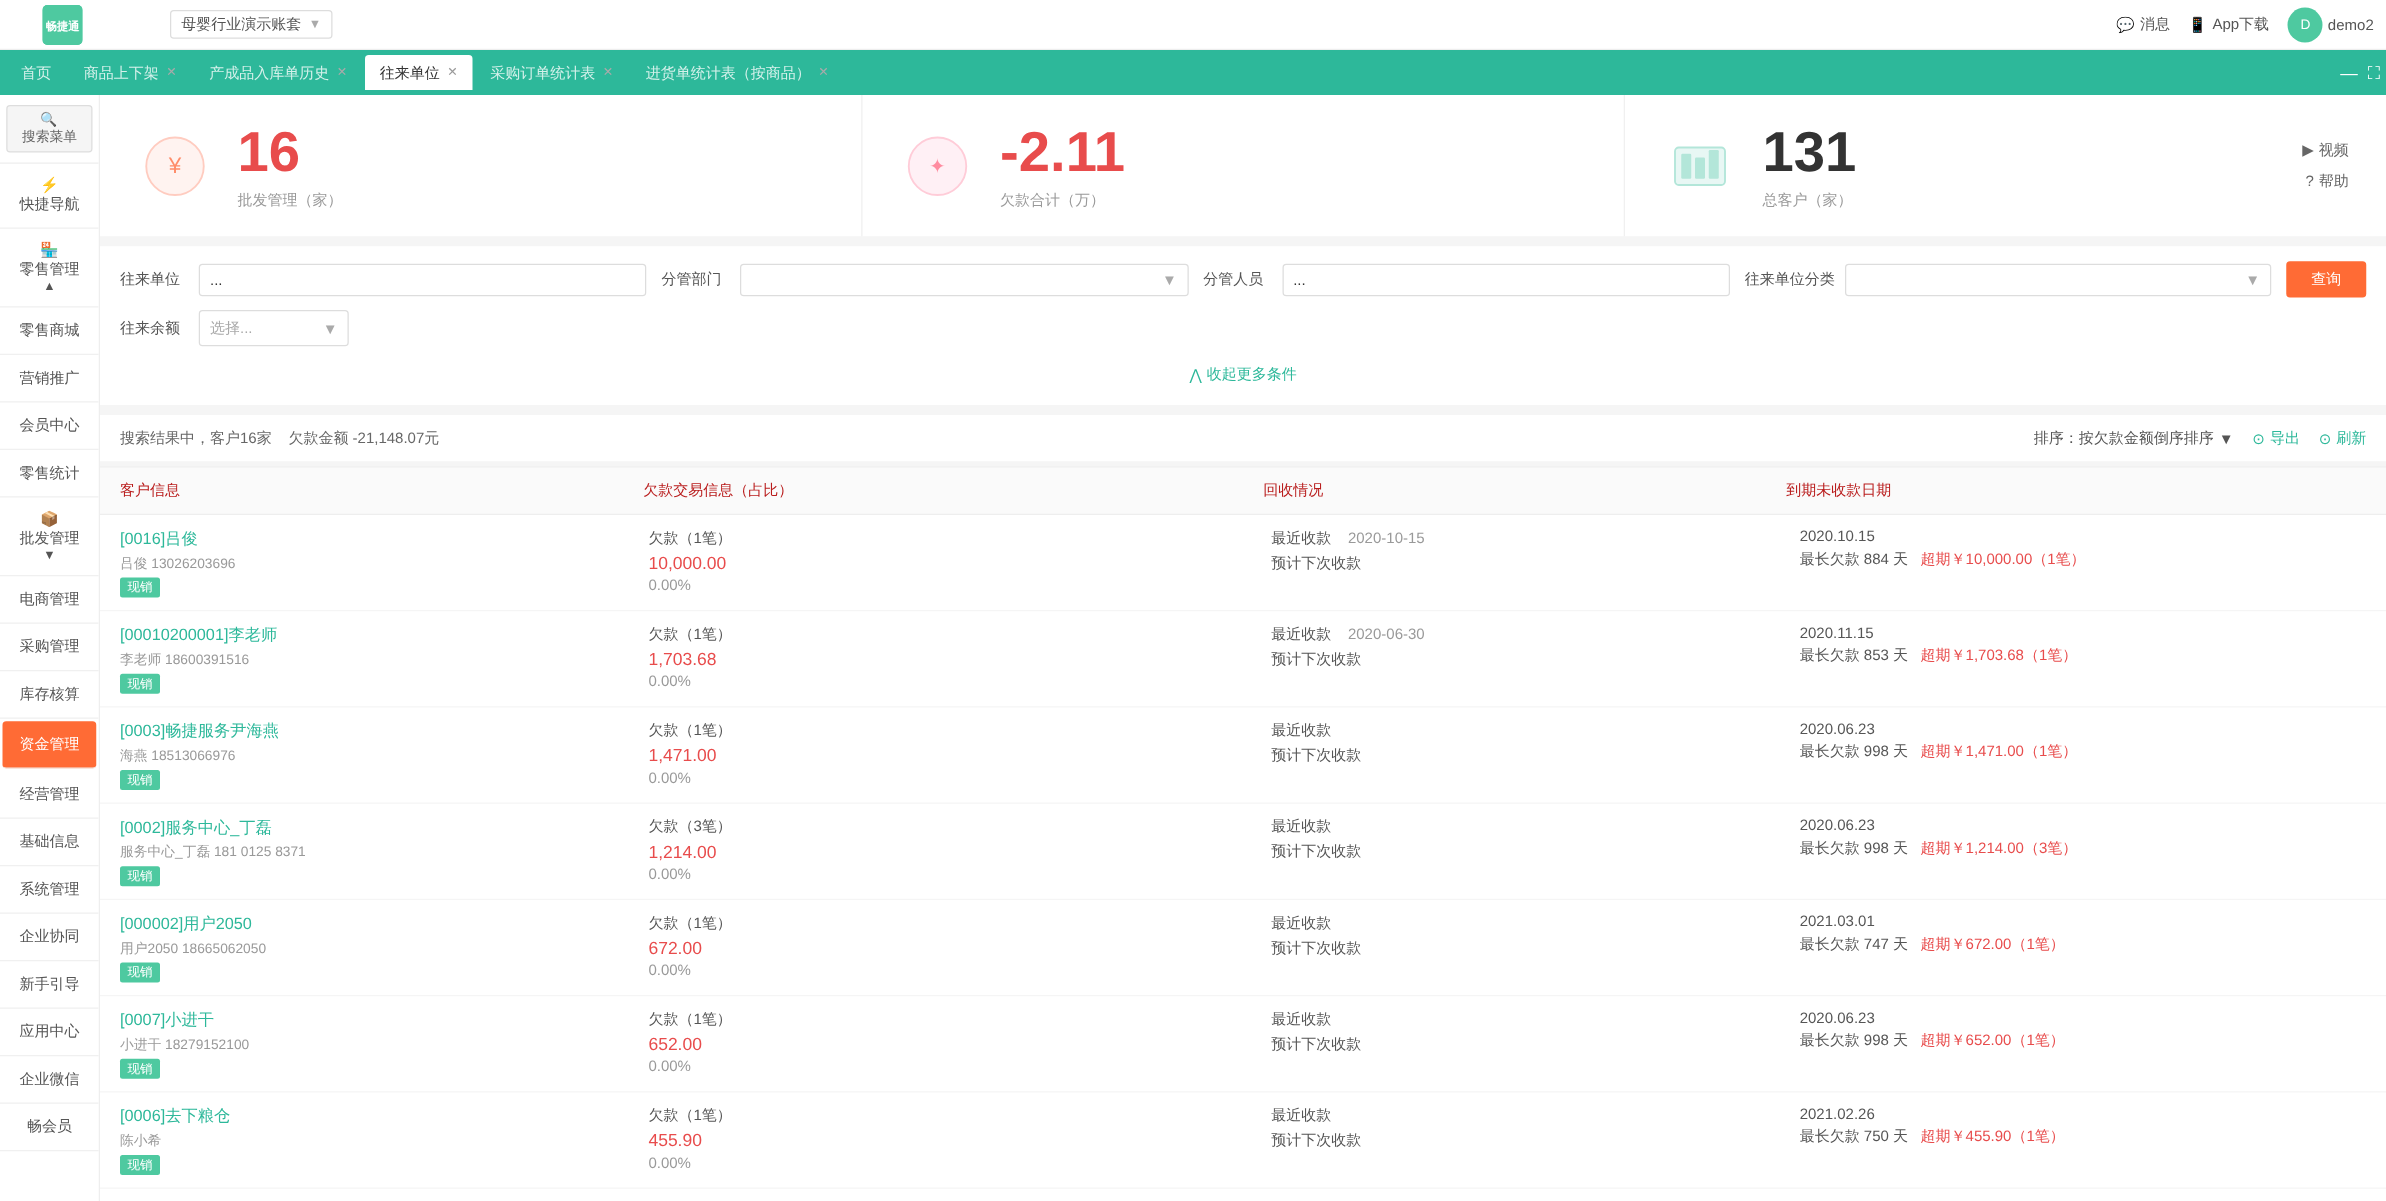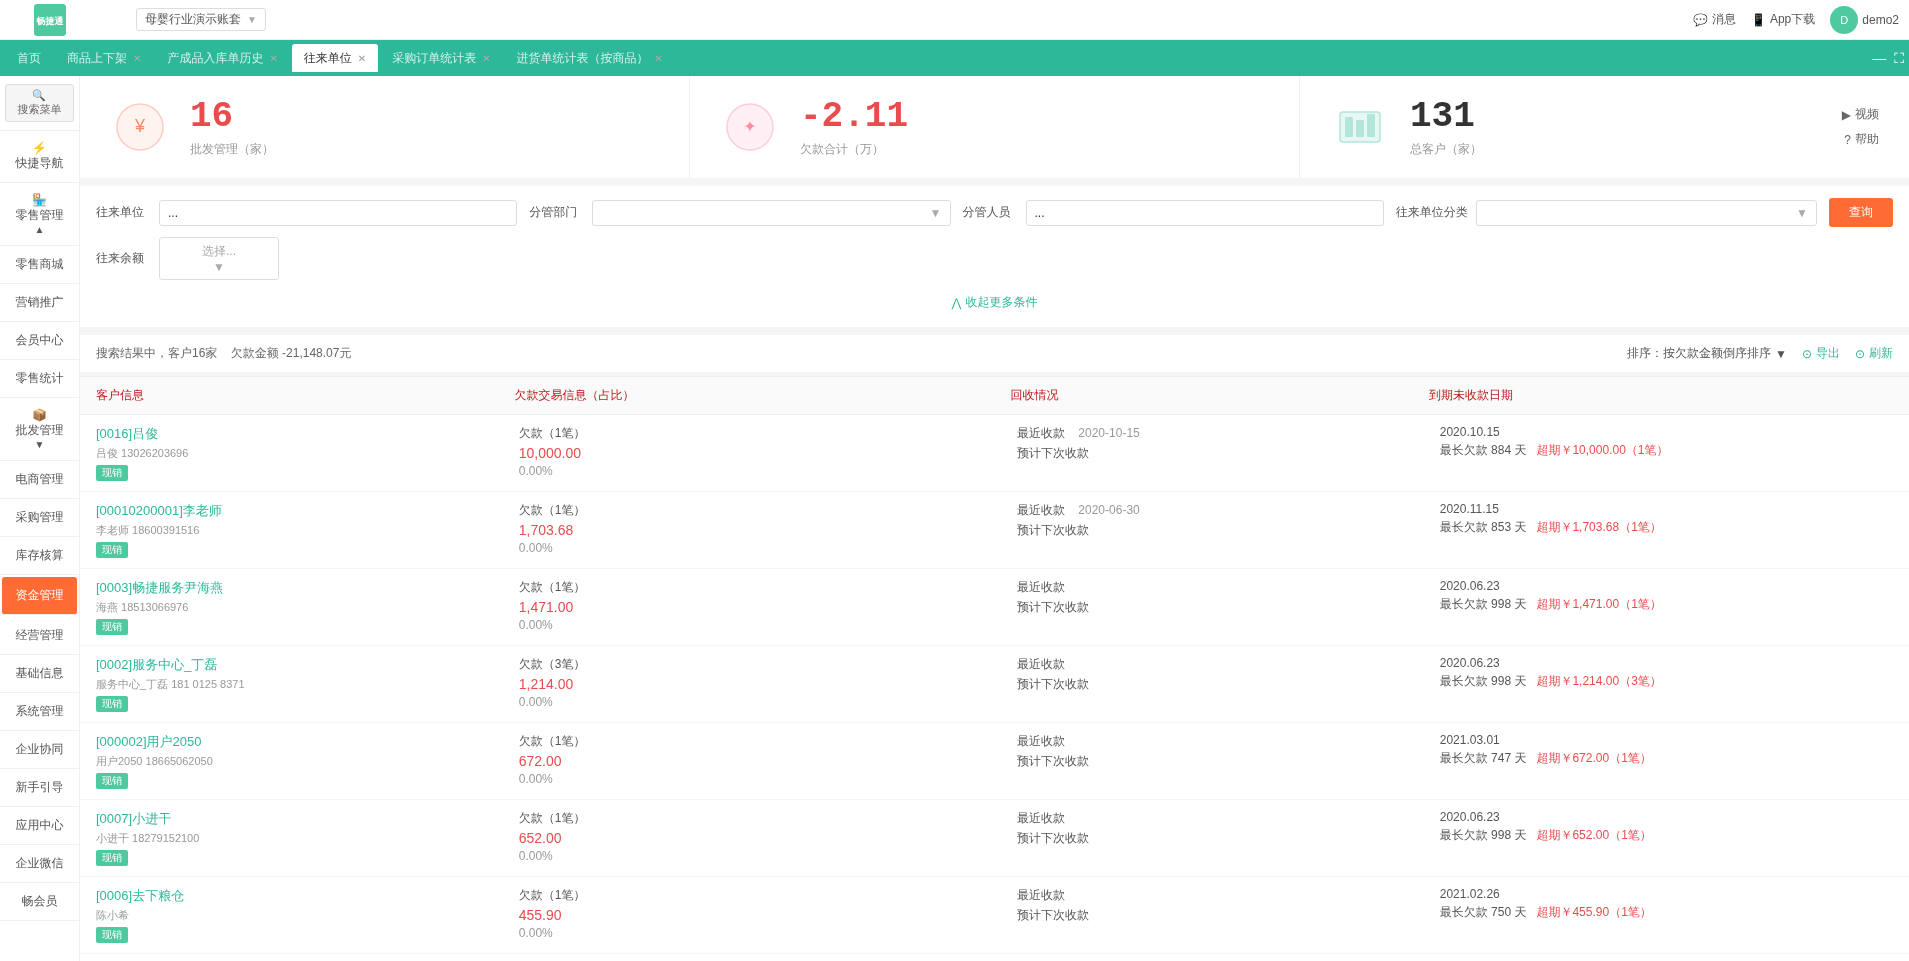--- a/index.html
+++ b/index.html
@@ -36,21 +36,21 @@
     
     .content-area { flex: 1; overflow-y: auto; background: #f5f5f5; }
     
     
     .stats-row { display: flex; background: #fff; margin-bottom: 8px; }
     .stat-card { flex: 1; display: flex; align-items: center; padding: 20px 30px; border-right: 1px solid #f0f0f0; }
     .stat-card:last-child { border-right: none; }
     .stat-icon { width: 60px; height: 60px; margin-right: 20px; display: flex; align-items: center; justify-content: center; }
     .stat-icon svg { width: 50px; height: 50px; }
     .stat-info { }
-    .stat-value { font-size: 36px; font-weight: bold; font-family: Liberation Mono, monospace; }
+    .stat-value { font-size: 45px; font-weight: bold; }
     .stat-value.red { color: #e84c4c; }
     .stat-value.dark { color: #333; }
     .stat-label { font-size: 12px; color: #999; margin-top: 4px; }
     .stat-card-right { margin-left: auto; display: flex; flex-direction: column; gap: 8px; align-items: flex-end; font-size: 12px; color: #666; }
     
     
     .filter-area { background: #fff; padding: 12px 16px; margin-bottom: 8px; }
     .filter-row { display: flex; align-items: center; gap: 12px; margin-bottom: 10px; }
     .filter-item { display: flex; align-items: center; flex: 1; }
     .filter-label { font-size: 12px; color: #555; white-space: nowrap; margin-right: 8px; min-width: 55px; }
@@ -314,21 +314,21 @@
           <span class="filter-label">往来单位分类</span>
           <div class="filter-input" style="justify-content:flex-end;">
             <span style="color:#aaa;">▼</span>
           </div>
         </div>
         <button class="filter-btn">查询</button>
       </div>
       <div class="filter-row">
         <div class="filter-item" style="flex:0.8;">
           <span class="filter-label">往来余额</span>
-          <div class="filter-input" style="max-width:120px;flex-direction:column;">
+          <div class="filter-input" style="max-width:120px;">
             <span style="color:#aaa;">选择...</span>
             <span style="color:#aaa;">▼</span>
           </div>
         </div>
       </div>
       <div style="display:flex;justify-content:center;">
         <div class="collapse-btn">
           <span>⋀</span>
           <span>收起更多条件</span>
         </div>

